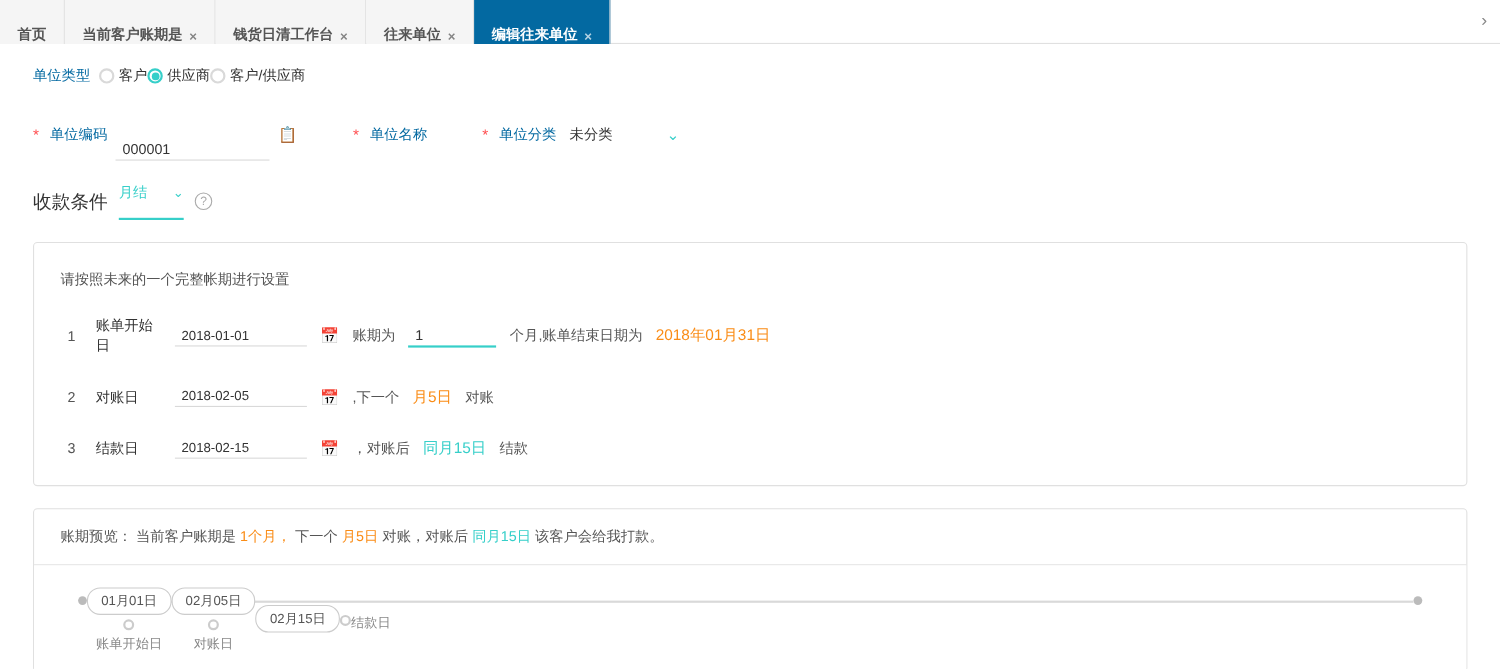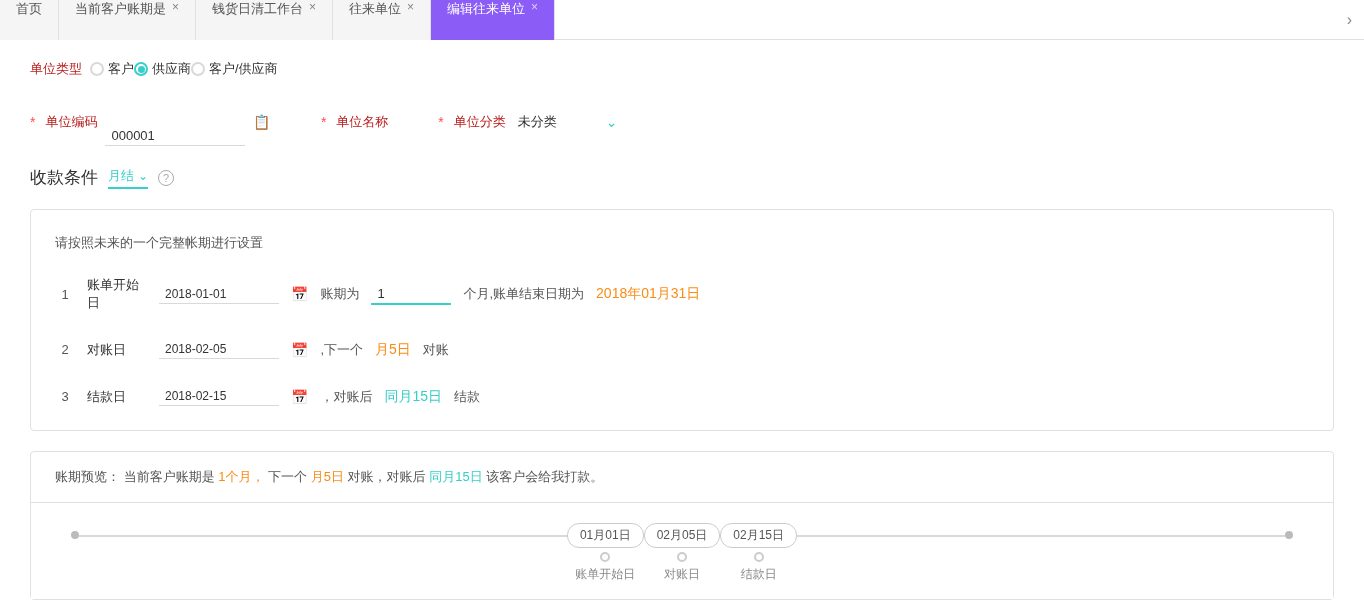--- a/index.html
+++ b/index.html
@@ -9,36 +9,37 @@
     .tabs-bar {
       display: flex;
       align-items: center;
       background: #fff;
       border-bottom: 1px solid #e0e0e0;
       height: 40px;
       padding: 0 0;
     }
     .tab-item {
       display: flex;
-      align-items: flex-start;
+      align-items: flex-end;
       padding: 0 16px;
       height: 40px;
       font-size: 13px;
       color: #555;
       cursor: pointer;
       border-right: 1px solid #e0e0e0;
       background: #f5f5f5;
       white-space: nowrap;
       gap: 6px;
+      font-weight: bold;
     }
     .tab-item:first-child {
       border-left: none;
     }
     .tab-item.active {
-      background: #8b5cf6;
+      background: #0369a1;
       color: #fff;
     }
     .tab-item .close-icon {
       font-size: 12px;
       opacity: 0.7;
     }
     .tab-more {
       margin-left: auto;
       padding: 0 12px;
       font-size: 16px;
@@ -62,21 +63,21 @@
       align-items: center;
       margin-bottom: 20px;
       gap: 30px;
     }
     .form-field {
       display: flex;
       align-items: center;
       gap: 8px;
     }
     .form-label {
-      color: #b91c1c;
+      color: #0369a1;
       white-space: nowrap;
       font-size: 13px;
     }
     .required-star {
       color: #ff4d4f;
       margin-right: 2px;
     }
     .form-input {
       border: none;
       border-bottom: 1px solid #d9d9d9;
@@ -144,22 +145,22 @@
       margin-bottom: 20px;
     }
     .payment-label {
       font-size: 17px;
       color: #333;
     }
     .payment-select {
       display: flex;
       align-items: center;
       border-bottom: 2px solid #36cfc9;
-      padding-bottom: 2px;
-      gap: 4px;
+      padding-bottom: 14px;
+      gap: 23px;
       cursor: pointer;
     }
     .payment-select-value {
       color: #36cfc9;
       font-size: 13px;
       font-weight: 500;
     }
     .payment-select-arrow {
       color: #36cfc9;
       font-size: 12px;
@@ -415,36 +416,36 @@
       <div style="display:flex; align-items:flex-start; width:100%; padding: 0 10px;">
 
         <div style="display:flex;flex-direction:column;align-items:center;padding-top:8px;">
           <div style="width:8px;height:8px;border-radius:50%;background:#bbb;"></div>
         </div>
 
         <div style="flex:1; position:relative; display:flex; align-items:flex-start;">
 
           <div style="position:absolute;top:12px;left:0;right:0;height:2px;background:#d9d9d9;"></div>
 
-          <div style="display:flex;justify-content:center;width:100%;position:relative;z-index:1;">
+          <div style="display:flex;justify-content:flex-start;width:100%;position:relative;z-index:1;">
 
             <div class="tl-node" style="display:flex;flex-direction:column;align-items:center;">
               <div class="tl-badge">01月01日</div>
               <div style="width:10px;height:10px;border-radius:50%;border:2px solid #ccc;background:#fff;"></div>
               <div class="tl-label">账单开始日</div>
             </div>
 
 
             <div class="tl-node" style="display:flex;flex-direction:column;align-items:center;">
               <div class="tl-badge">02月05日</div>
               <div style="width:10px;height:10px;border-radius:50%;border:2px solid #ccc;background:#fff;"></div>
               <div class="tl-label">对账日</div>
             </div>
 
-            <div class="tl-node" style="display:flex;flex-direction:column;align-items:center;">
+            <div class="tl-node" style="display:flex;flex-direction:row;align-items:center;">
               <div class="tl-badge">02月15日</div>
               <div style="width:10px;height:10px;border-radius:50%;border:2px solid #ccc;background:#fff;"></div>
               <div class="tl-label">结款日</div>
             </div>
 
           </div>
         </div>
 
         <div style="display:flex;flex-direction:column;align-items:center;padding-top:8px;">
           <div style="width:8px;height:8px;border-radius:50%;background:#bbb;"></div>

